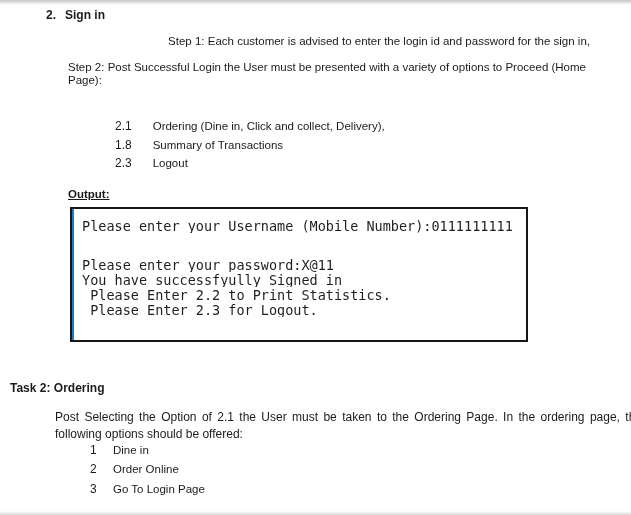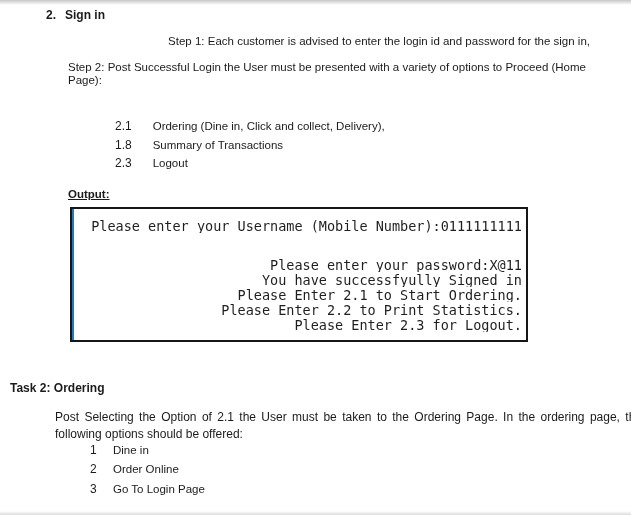--- a/index.html
+++ b/index.html
@@ -42,21 +42,21 @@
     position: absolute; top: 188px; left: 68px;
     font-weight: bold; font-size: 11.5px; text-decoration: underline;
   }
   .console {
     position: absolute; top: 207px; left: 70px;
     width: 458px; height: 135px; box-sizing: border-box;
     border: 2px solid #161616;
     box-shadow: inset 2px 0 0 #1f7ac5;
     padding: 9px 4px 0 10px;
     font-family: "DejaVu Sans Mono", "Liberation Mono", monospace;
-    font-size: 13.5px; color: #1f1f1f; text-align: right;
+    font-size: 13.5px; color: #1f1f1f;
   }
   .console-line { height: 15px; white-space: pre; overflow: hidden; }
   .console-line.blank { height: 24px; }
 
   .task-title {
     position: absolute; top: 381px; left: 10px;
     font-weight: bold; font-size: 12px;
   }
   .task-intro {
     position: absolute; top: 409px; left: 23px; width: 587px;
@@ -96,21 +96,20 @@
     </div>
   </div>
 
   <div class="output-label">Output:</div>
 
   <div class="console">
     <div class="console-line">Please enter your Username (Mobile Number):0111111111</div>
     <div class="console-line blank"></div>
     <div class="console-line">Please enter your password:X@11</div>
     <div class="console-line">You have successfyully Signed in</div>
-    <div class="console-line"> Please Enter 2.1 to Start Ordering.</div>
     <div class="console-line"> Please Enter 2.2 to Print Statistics.</div>
     <div class="console-line"> Please Enter 2.3 for Logout.</div>
   </div>
 
   <div class="task-title">Task 2: Ordering</div>
   <div class="task-intro">Post Selecting the Option of 2.1 the User must be taken to the Ordering Page. In the ordering page, the following options should be offered:</div>
 
   <div class="task-options">
     <div class="task-option">
       <span class="num">1</span>

